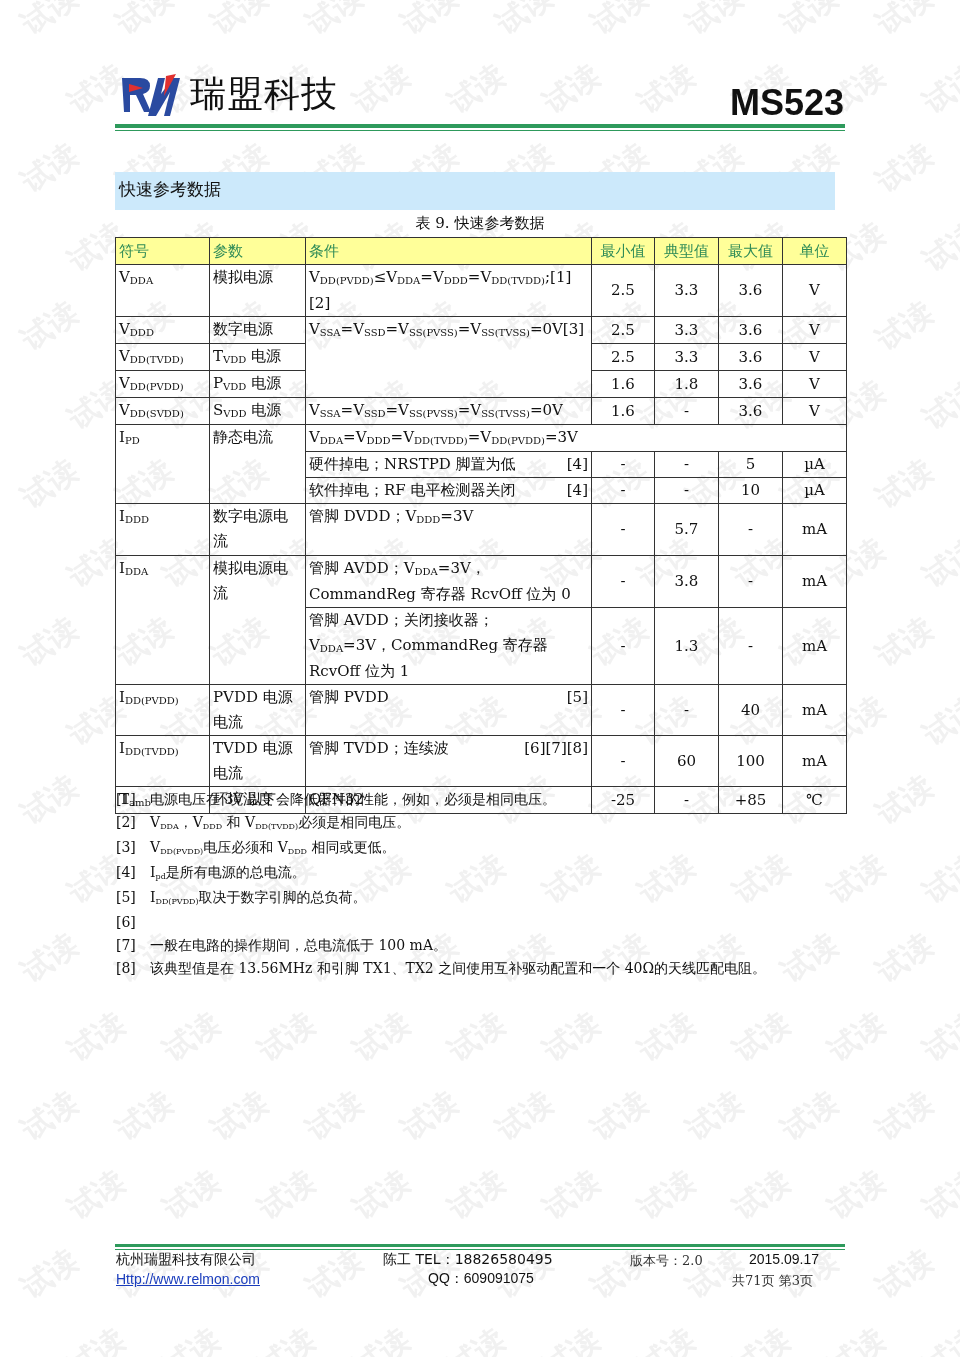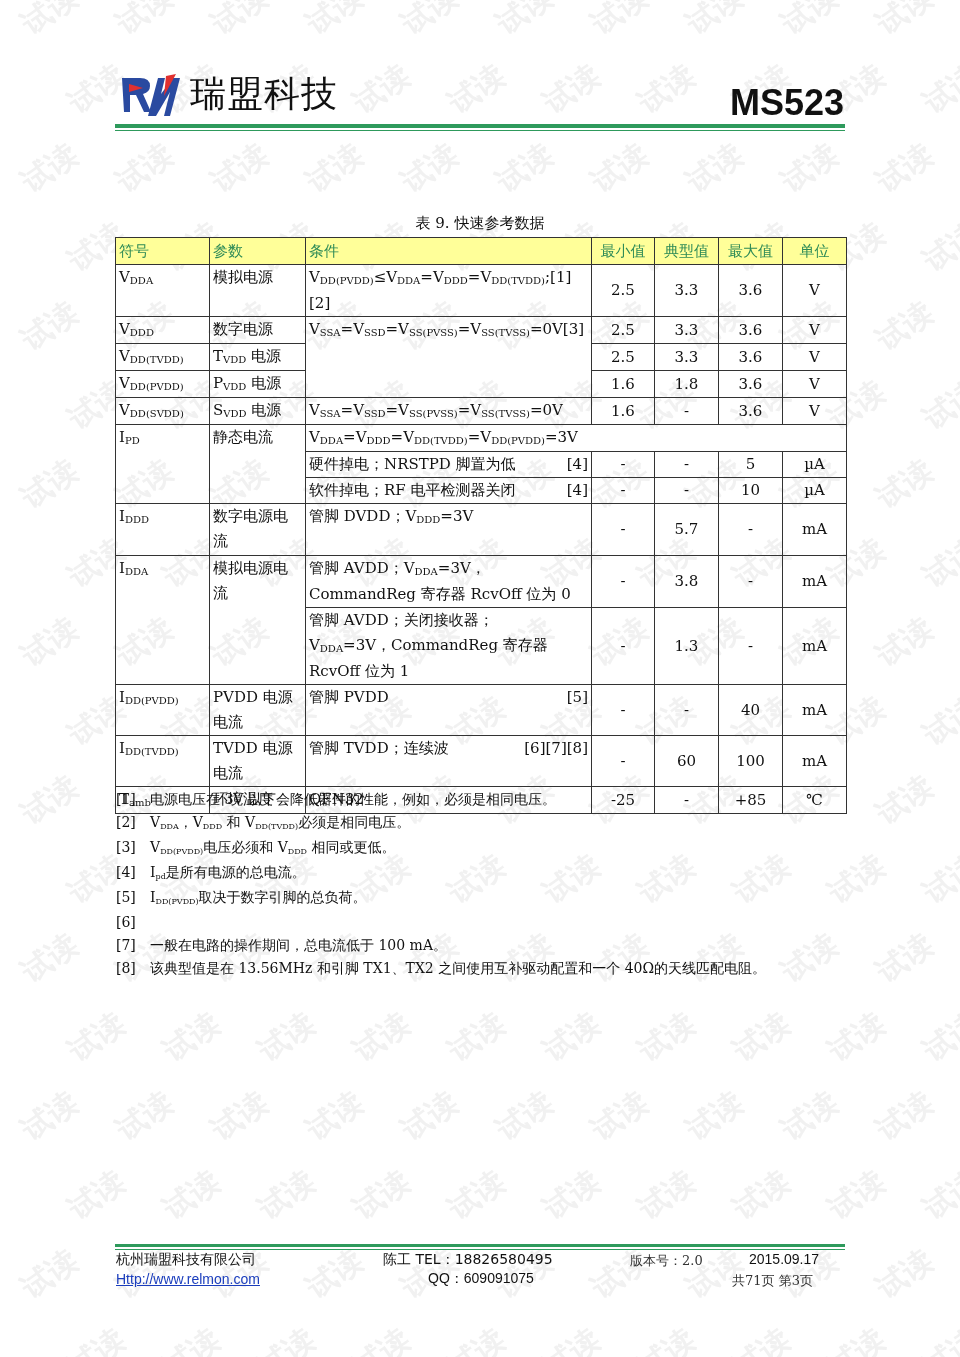--- a/index.html
+++ b/index.html
@@ -233,20 +233,23 @@
     <path d="M4 6 h18 q10 0 10 8 q0 6 -7 8 l8 18 h-7 l-8 -17 h-6 v17 h-6 z" fill="#2a4aa0"></path>
     <path d="M11 12 l14 4 l-14 4 z" fill="#e03030"></path>
     <path d="M30 44 l10 -38 h7 l-4 16 l12 -16 h7 l-10 38 h-6 l6 -24 l-14 24 z" fill="#2a4aa0"></path>
     <path d="M48 4 l10 -2 l-12 22 z" fill="#e03030"></path>
   </svg>
   <div class="brand">瑞盟科技</div>
   <div class="model">MS523</div>
   <div class="hline1"></div>
   <div class="hline2"></div>
 
+  <div class="section">
+    <span>快速参考数据</span>
+  </div>
   <div class="caption">表 9. 快速参考数据</div>
 
   <table>
     <colgroup>
       <col style="width:94px">
         <col style="width:96px">
         <col style="width:286px">
       <col style="width:63px">
         <col style="width:64px">
         <col style="width:64px">

